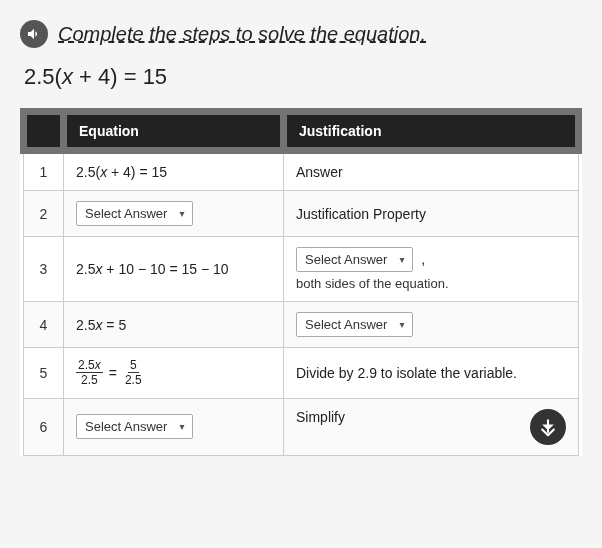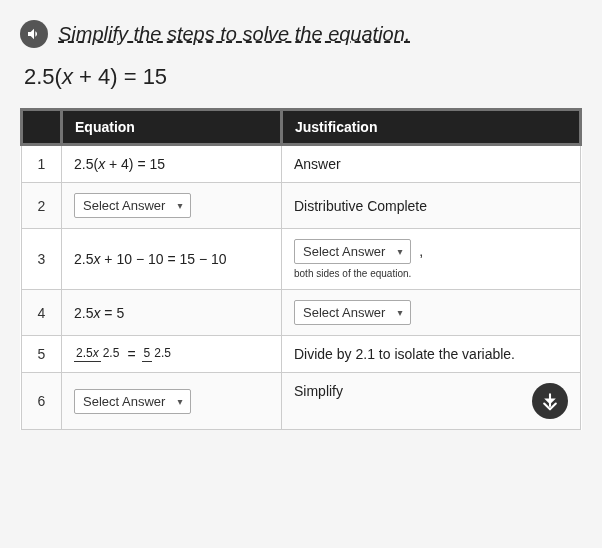--- a/index.html
+++ b/index.html
@@ -59,21 +59,21 @@
       background: white;
       font-size: 14px;
     }
 
     thead tr th {
       background: #222;
       color: white;
       font-weight: bold;
       padding: 8px 12px;
       text-align: left;
-      border: 3px solid #737373;
+      border: 7px solid #737373;
     }
 
     thead tr th:first-child {
       width: 40px;
       text-align: center;
     }
 
     thead tr th:nth-child(2) {
       width: 220px;
     }
@@ -108,22 +108,22 @@
       color: #333;
     }
 
     .select-answer-btn .arrow {
       font-size: 10px;
       color: #555;
     }
 
     .fraction {
       display: inline-flex;
-      flex-direction: row;
-      align-items: flex-start;
+      flex-direction: column;
+      align-items: center;
       font-size: 12px;
       vertical-align: middle;
       line-height: 1.2;
     }
 
     .fraction .num {
       border-bottom: 1px solid #333;
       padding: 0 2px;
       font-size: 12px;
     }
@@ -161,38 +161,38 @@
       position: relative;
     }
 
     .row3-justification {
       display: flex;
       flex-direction: column;
       gap: 4px;
     }
 
     .row3-justification .line2 {
-      font-size: 10px;
+      font-size: 13px;
       color: #333;
     }
 
     tbody tr:nth-child(even) {
       background: #fafafa;
     }
   </style>
 </head>
 <body>
 
 <div class="header">
   <div class="speaker-icon">
     <svg viewBox="0 0 24 24" xmlns="http://www.w3.org/2000/svg">
       <path d="M3 9v6h4l5 5V4L7 9H3zm13.5 3c0-1.77-1.02-3.29-2.5-4.03v8.05c1.48-.73 2.5-2.25 2.5-4.02z"></path>
     </svg>
   </div>
-  <span class="header-text">Simplify the steps to solve the equation.</span>
+  <span class="header-text">Complete the steps to solve the equation.</span>
 </div>
 
 <div class="equation-display">
   2.5(<i>x</i> + 4) = 15
 </div>
 
 <table>
   <thead>
     <tr>
       <th></th>
@@ -209,21 +209,21 @@
     </tr>
 
     <tr>
       <td>2</td>
       <td>
         <button class="select-answer-btn">
           <span>Select Answer</span>
           <span class="arrow">▾</span>
         </button>
       </td>
-      <td>Distributive Complete</td>
+      <td>Justification Property</td>
     </tr>
 
     <tr>
       <td>3</td>
       <td>2.5<i>x</i> + 10 − 10 = 15 − 10</td>
       <td class="justification-cell">
         <div class="row3-justification">
           <div>
             <button class="select-answer-btn">
               <span>Select Answer</span>
@@ -255,21 +255,21 @@
             <span class="num">2.5<i>x</i></span>
             <span class="den">2.5</span>
           </span>
           <span>=</span>
           <span class="fraction">
             <span class="num">5</span>
             <span class="den">2.5</span>
           </span>
         </div>
       </td>
-      <td>Divide by 2.1 to isolate the variable.</td>
+      <td>Divide by 2.9 to isolate the variable.</td>
     </tr>
 
     <tr>
       <td>6</td>
       <td>
         <button class="select-answer-btn">
           <span>Select Answer</span>
           <span class="arrow">▾</span>
         </button>
       </td>

